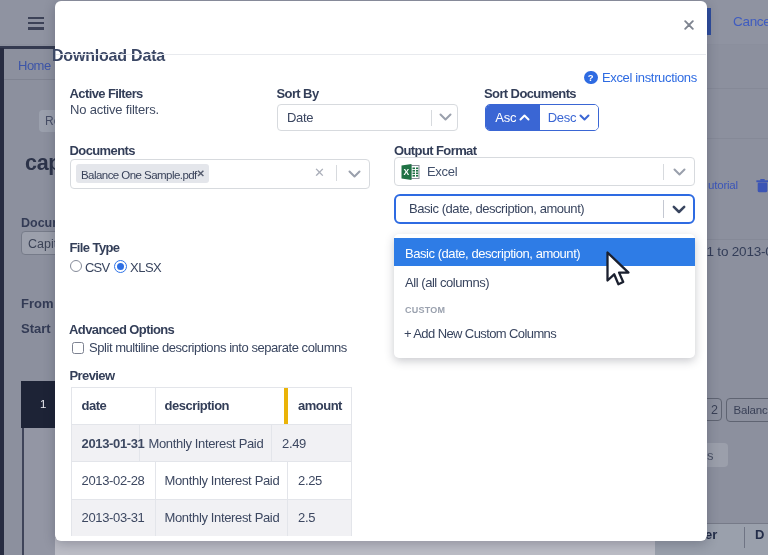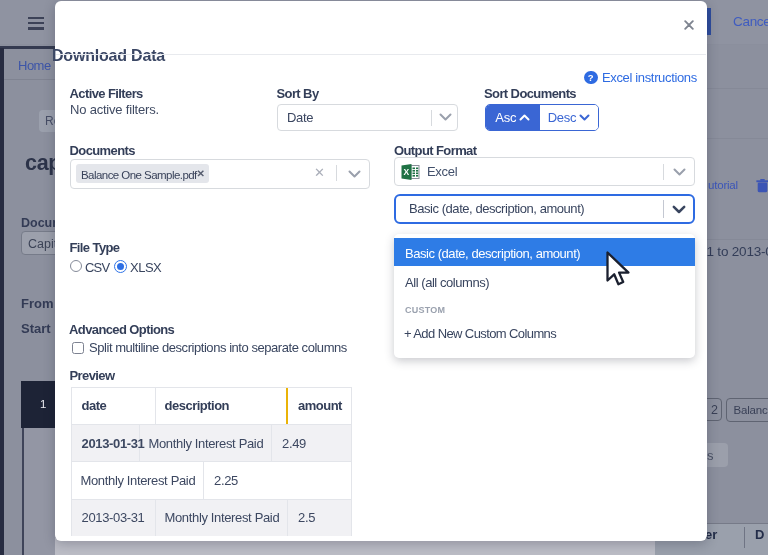--- a/index.html
+++ b/index.html
@@ -172,29 +172,30 @@
 <div class="abs" style="left:130px;top:259.5px;font-size:13px;letter-spacing:-0.5px;color:#39455f;">XLSX</div>
 
 <div class="lbl" style="left:69px;top:321.5px;">Advanced Options</div>
 <div class="abs" style="left:72px;top:341.5px;width:12px;height:12px;border:1.5px solid #7d8291;border-radius:2.5px;"></div>
 <div class="abs" style="left:89px;top:340px;font-size:13px;letter-spacing:-0.45px;color:#39455f;">Split multiline descriptions into separate columns</div>
 
 <div class="lbl" style="left:69.5px;top:368px;">Preview</div>
 <div class="abs" style="left:70.5px;top:386.5px;width:281px;height:149px;border:1px solid #e3e5ea;background:#fff;">
   <div style="display:flex;height:37.5px;border-bottom:1px solid #e3e5ea;">
     <div class="th" style="width:84px;border-right:1px solid #e3e5ea;">date</div>
-    <div class="th" style="width:132.5px;border-right:2px solid #eab308;padding-left:9px;text-align:right;">description</div>
+    <div class="th" style="width:132.5px;border-right:4px solid #eab308;padding-left:9px;text-align:right;">description</div>
     <div class="th" style="flex:1;">amount</div>
   </div>
   <div style="display:flex;height:37.3px;background:#f1f1f4;border-bottom:1px solid #e3e5ea;">
     <div class="td" style="width:68px;border-right:1px solid #e3e5ea;font-weight:bold;">2013-01-31</div>
     <div class="td" style="width:132.5px;border-right:1px solid #e3e5ea;padding-left:9px;">Monthly Interest Paid</div>
     <div class="td" style="flex:1;">2.49</div>
   </div>
   <div style="display:flex;height:37.3px;background:#fff;border-bottom:1px solid #e3e5ea;">
+    <div class="td" style="width:84px;border-right:1px solid #e3e5ea;">2013-02-28</div>
     <div class="td" style="width:132.5px;border-right:1px solid #e3e5ea;padding-left:9px;">Monthly Interest Paid</div>
     <div class="td" style="flex:1;">2.25</div>
   </div>
   <div style="display:flex;height:36px;background:#f1f1f4;">
     <div class="td" style="width:84px;border-right:1px solid #e3e5ea;">2013-03-31</div>
     <div class="td" style="width:132.5px;border-right:1px solid #e3e5ea;padding-left:9px;">Monthly Interest Paid</div>
     <div class="td" style="flex:1;">2.5</div>
   </div>
 </div>
 

